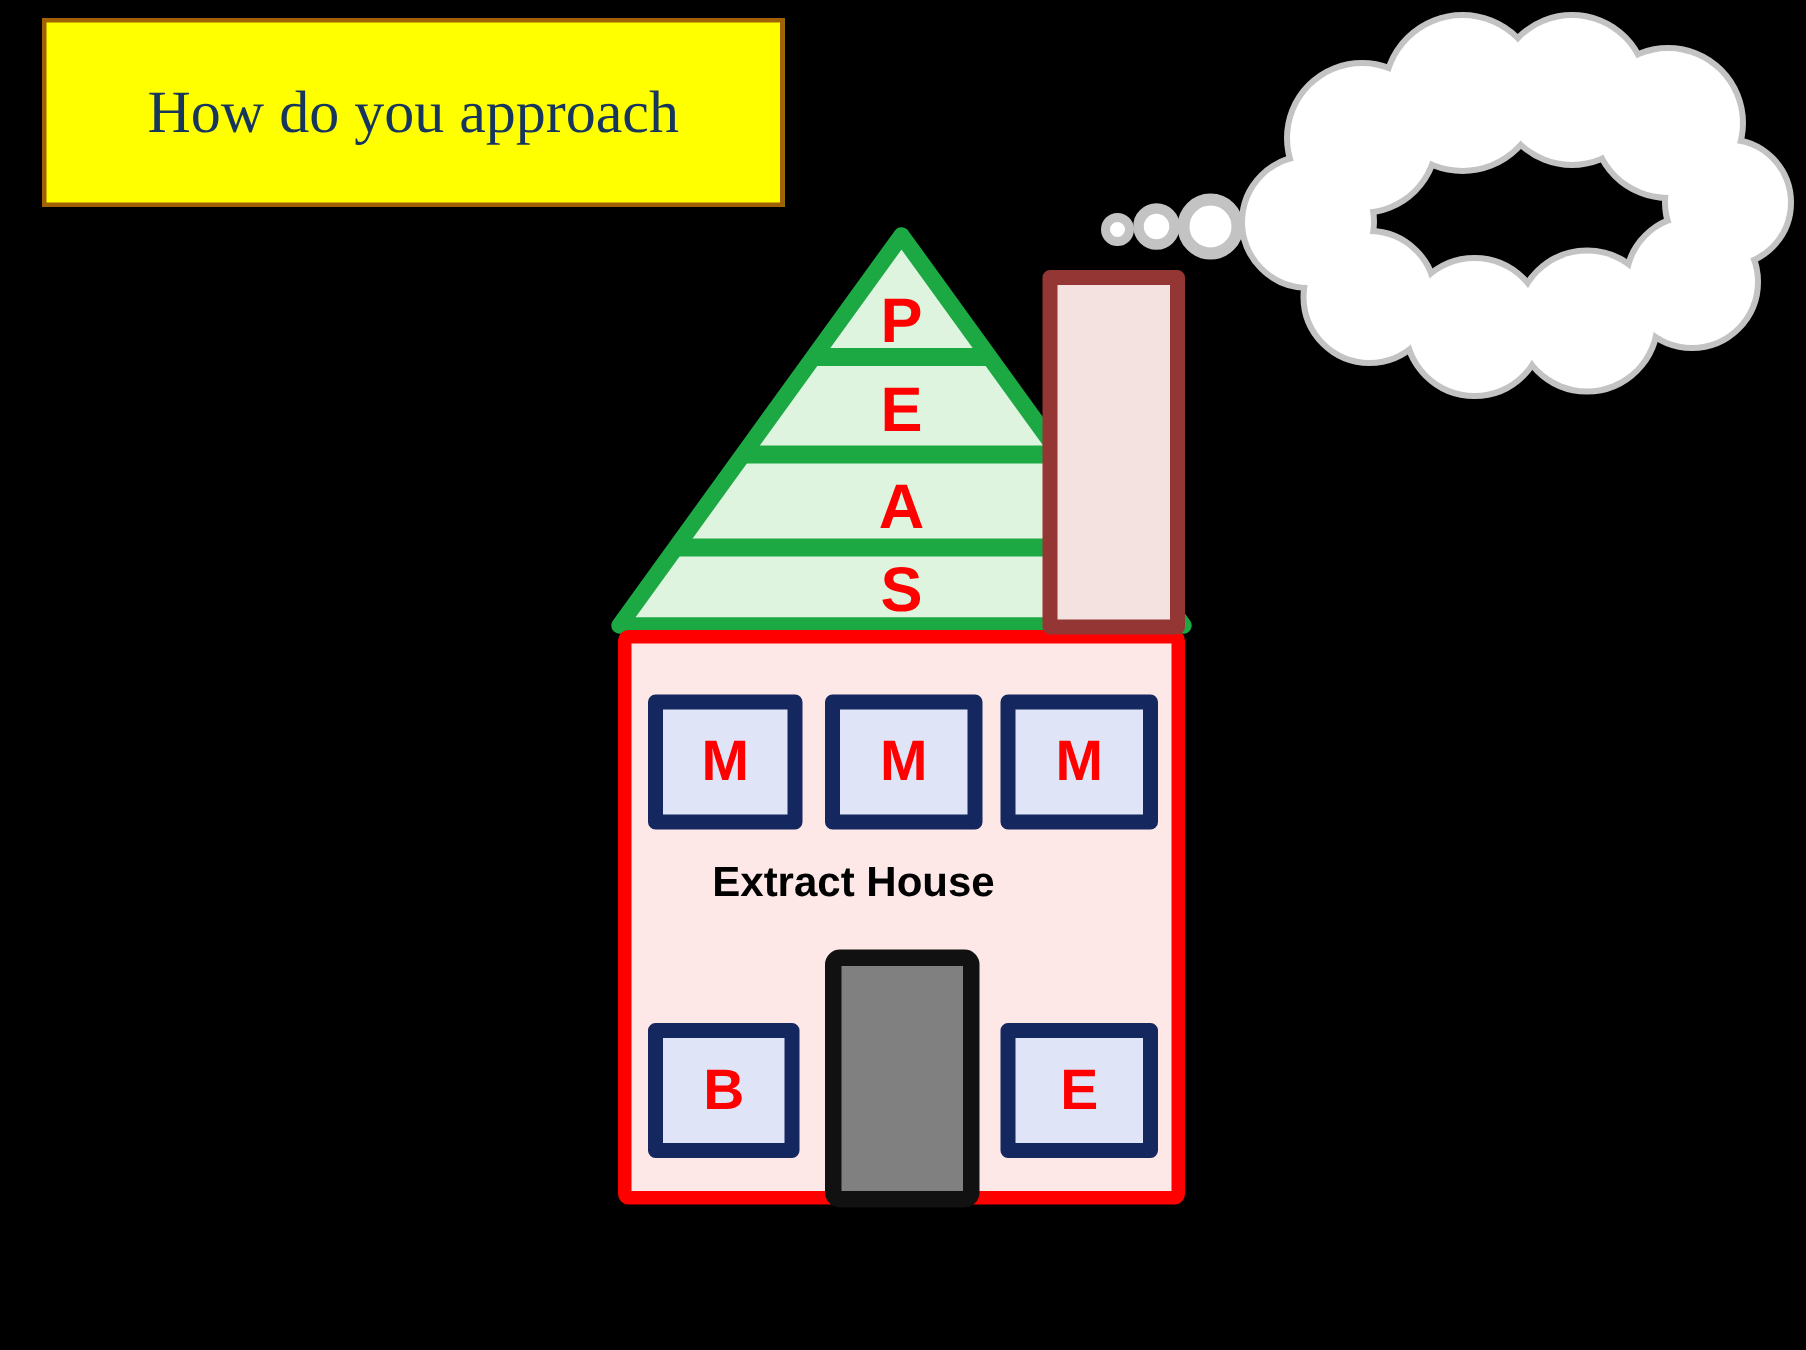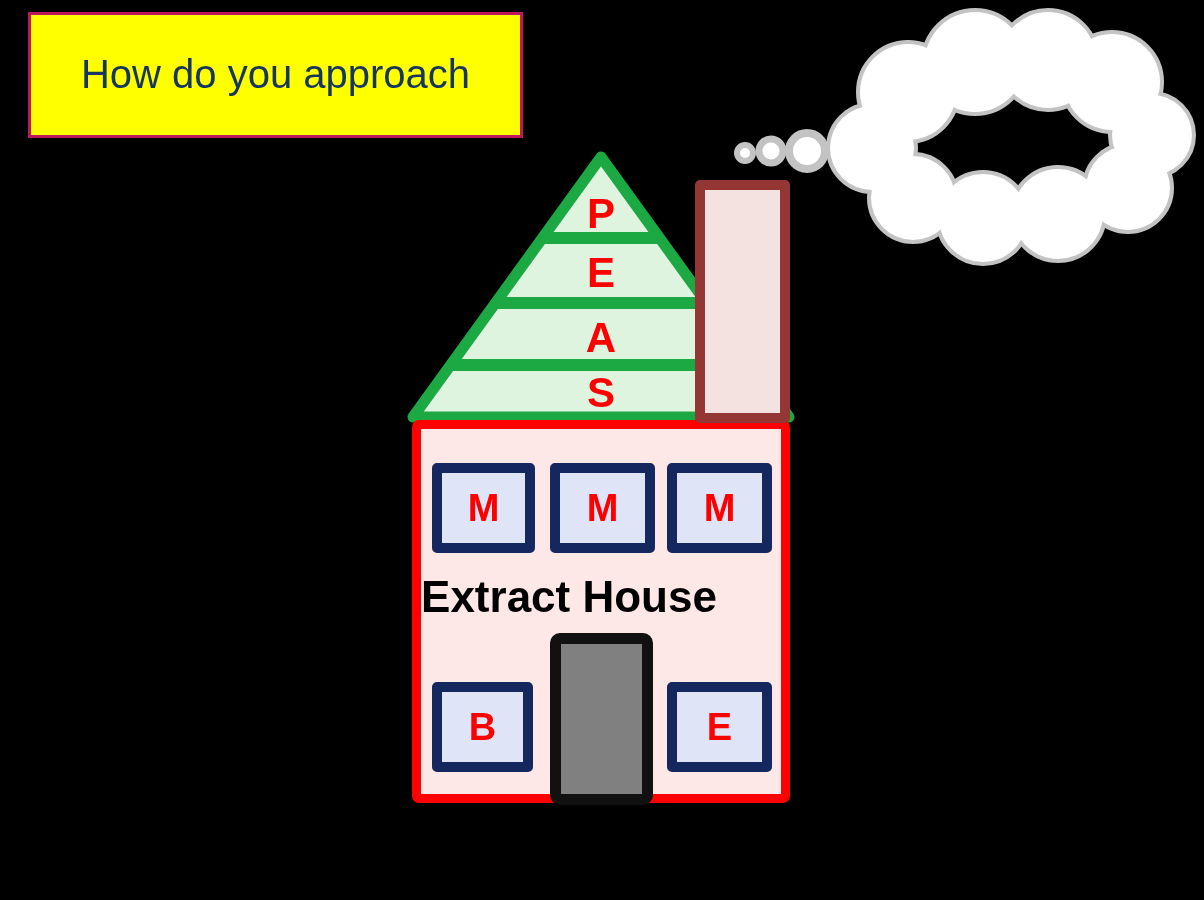--- a/index.html
+++ b/index.html
@@ -15,28 +15,29 @@
     background: #000000;
     overflow: hidden;
   }
   .title-box {
     position: absolute;
     left: 28px;
     top: 12px;
     width: 489px;
     height: 120px;
     background: #FFFF00;
-    border: 3px solid #be185d;
+    border: 3px solid #a16207;
     color: #17365D;
     font-size: 40px;
     line-height: 1.38;
     text-align: center;
     display: flex;
     flex-direction: column;
     justify-content: center;
+    font-family: Liberation Serif, serif;
   }
   .scene-svg {
     position: absolute;
     left: 0;
     top: 0;
   }
   .house-body {
     position: absolute;
     left: 412px;
     top: 420px;
@@ -64,21 +65,21 @@
   .win-b  { left: 432px; top: 682px; width: 81px;  height: 70px; }
   .win-e  { left: 667px; top: 682px; width: 85px;  height: 70px; }
   .house-label {
     position: absolute;
     left: 412px;
     top: 572px;
     width: 314px;
     text-align: center;
     color: #000000;
     font-weight: bold;
-    font-size: 44px;
+    font-size: 28px;
   }
   .door {
     position: absolute;
     left: 550px;
     top: 633px;
     width: 81px;
     height: 150px;
     background: #808080;
     border: 11px solid #111111;
     border-radius: 10px;

